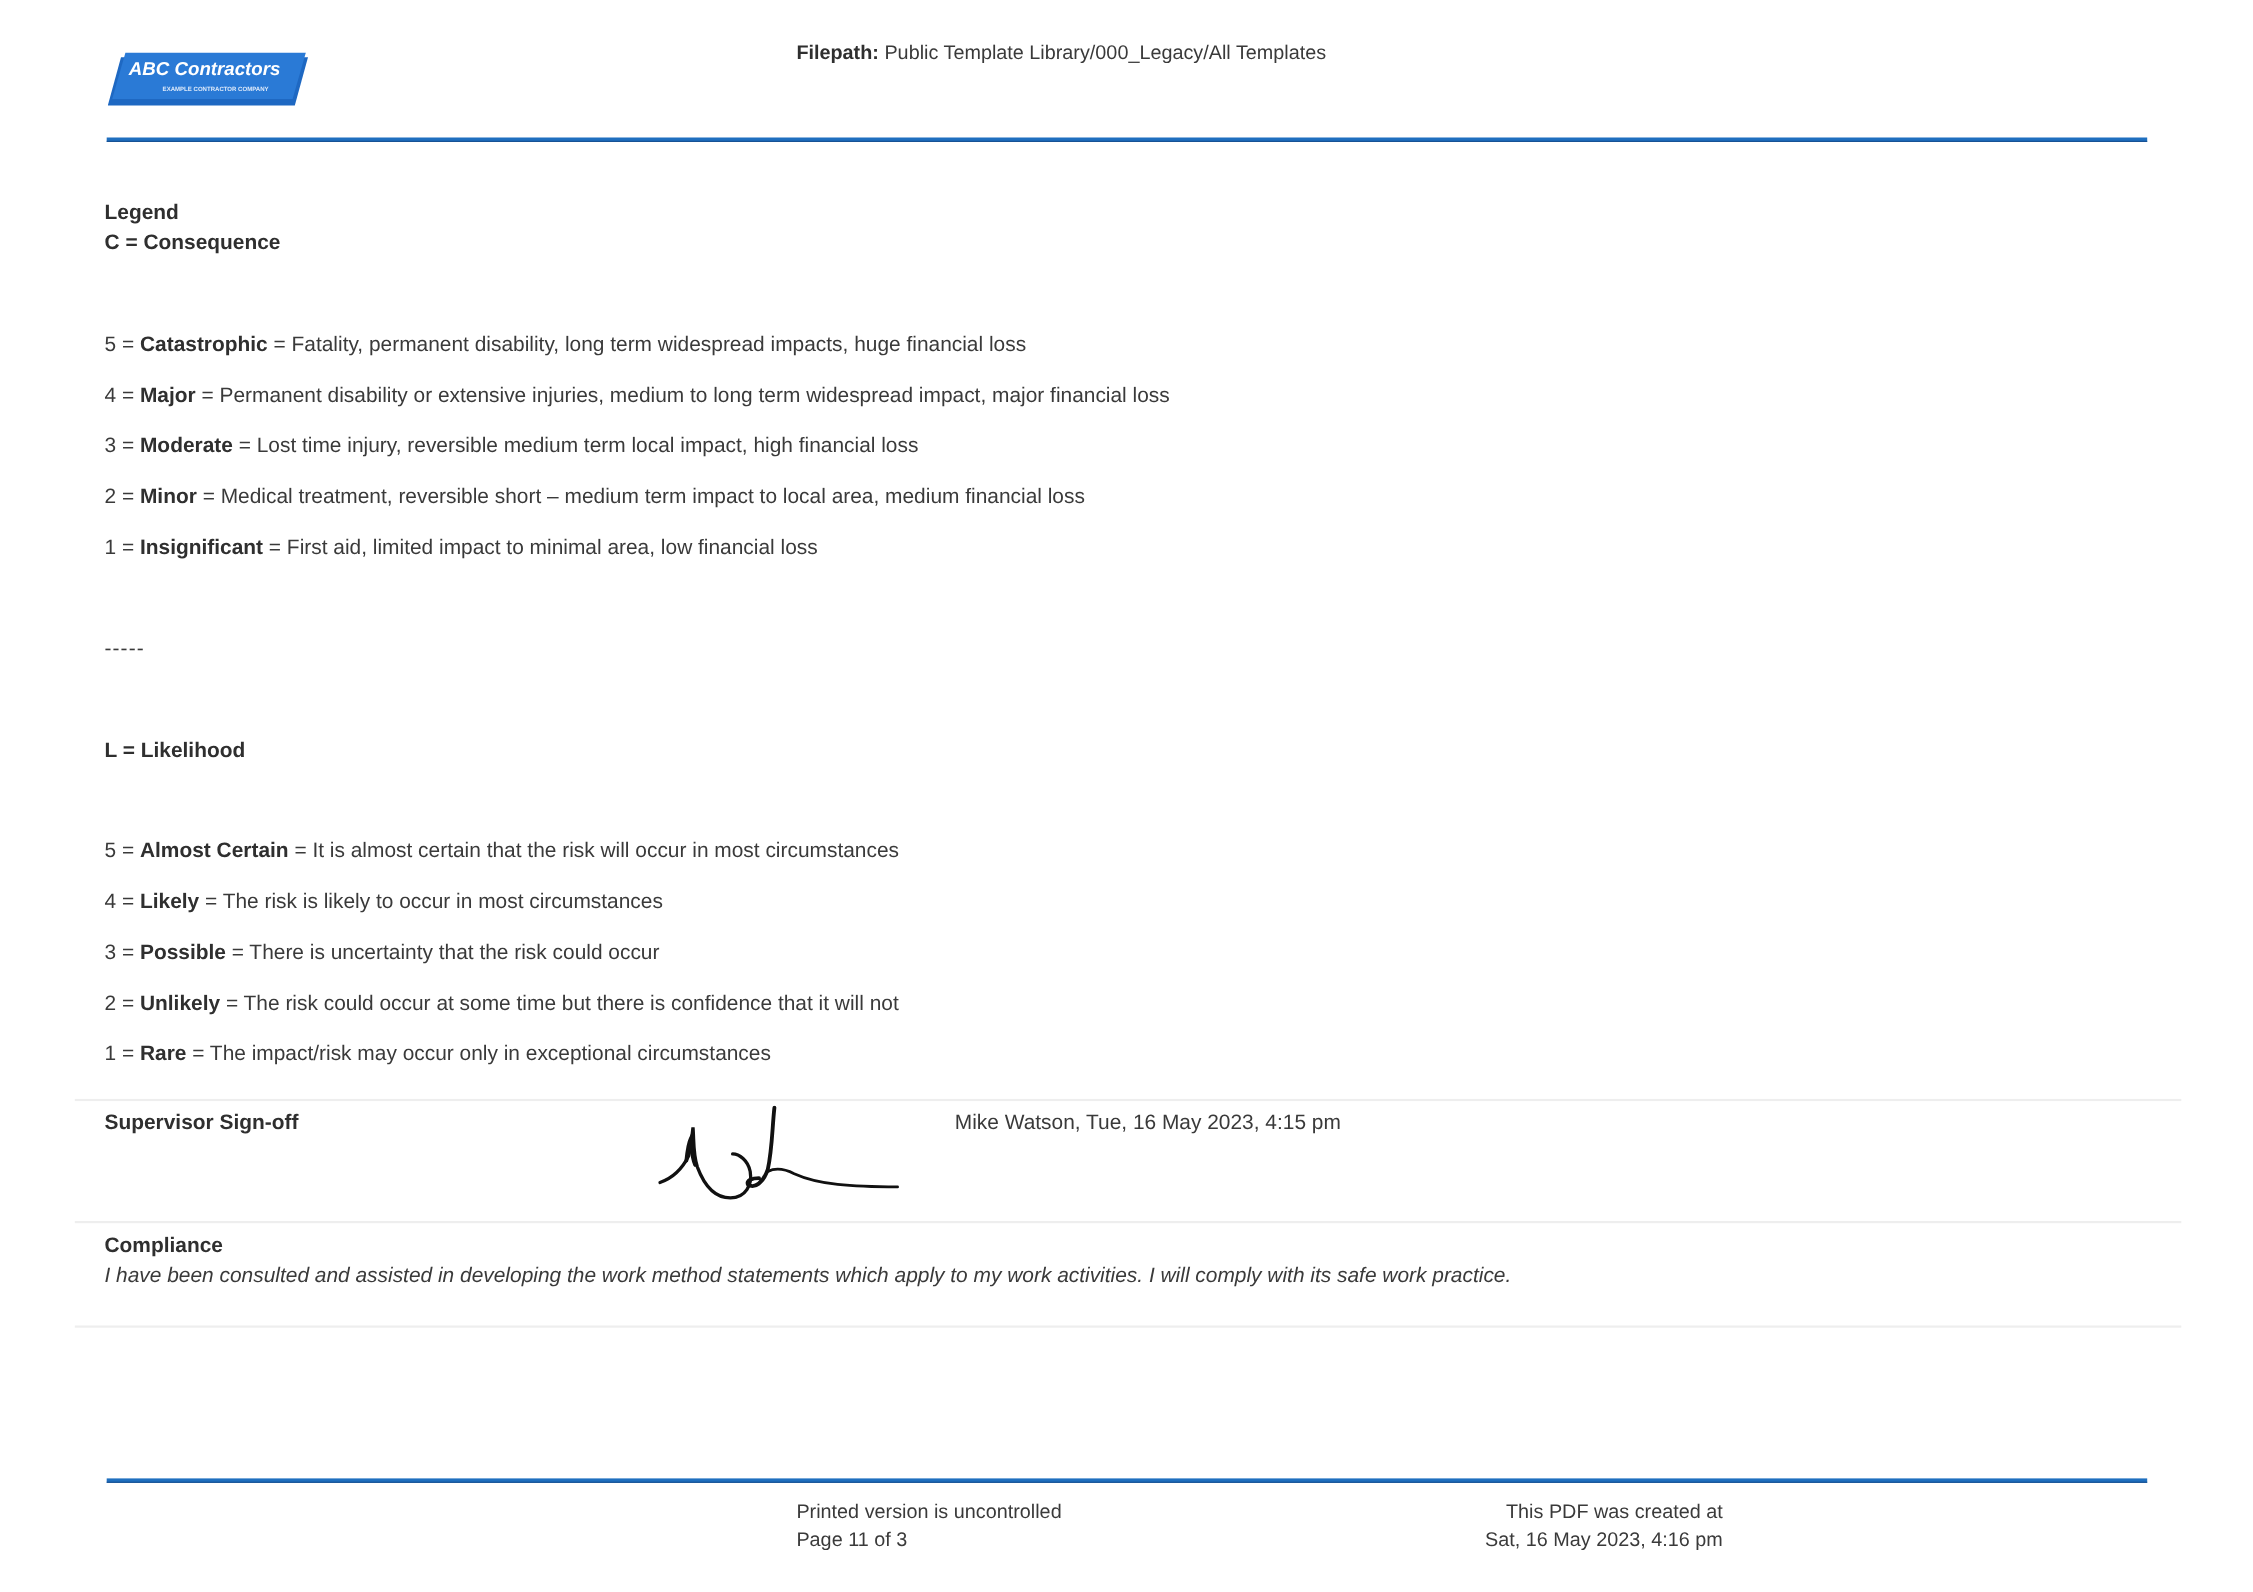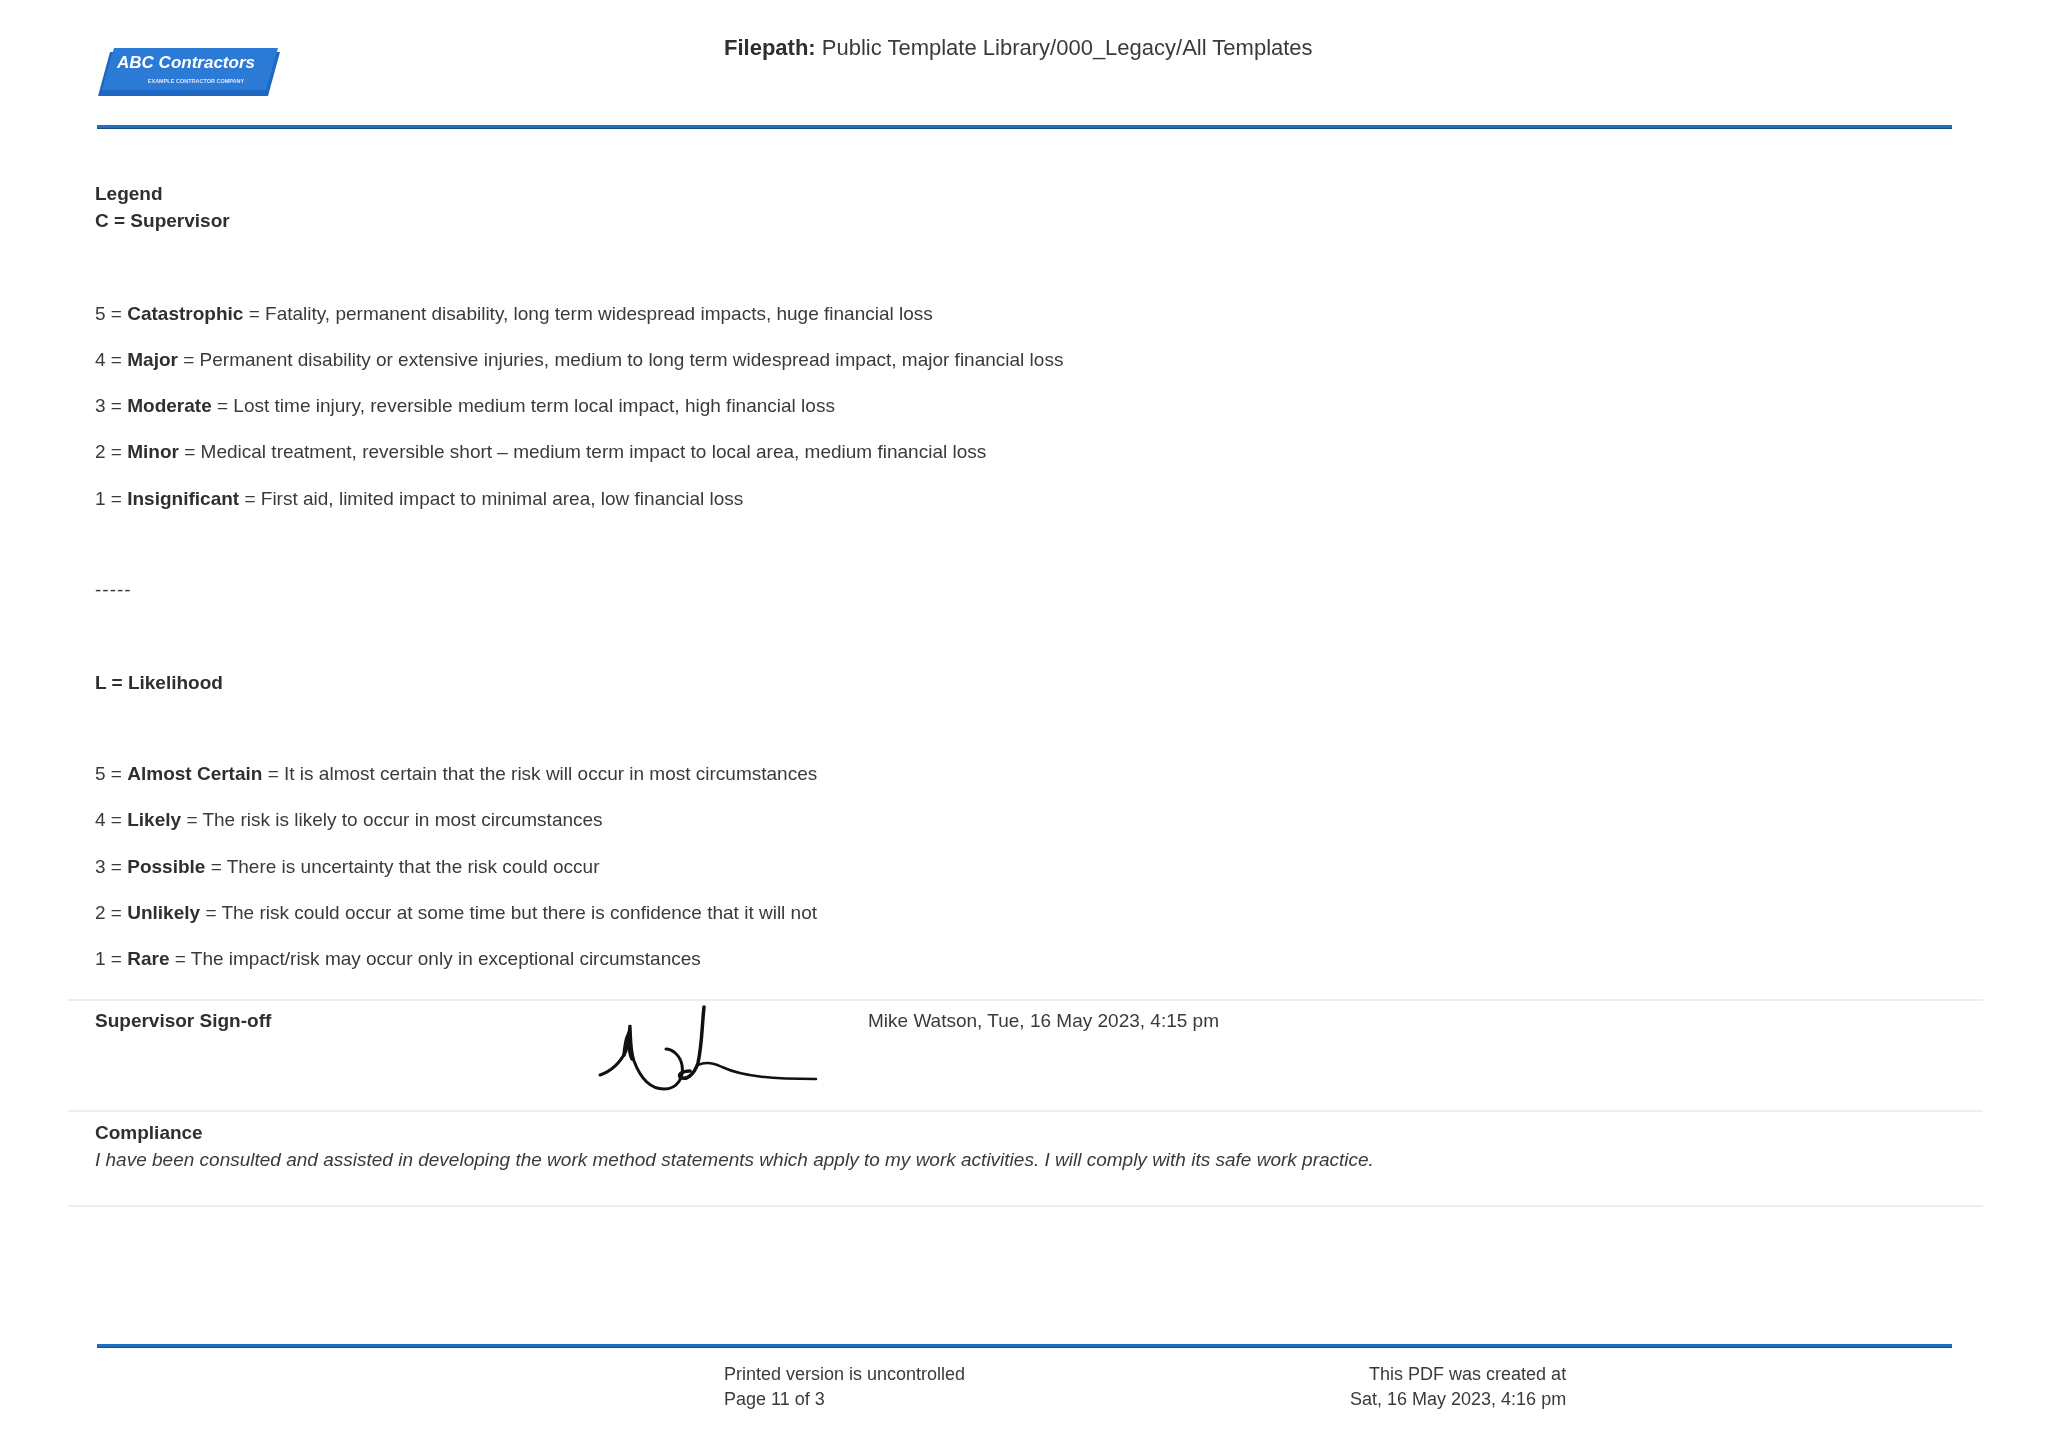--- a/index.html
+++ b/index.html
@@ -2,21 +2,21 @@
 <html><head>
   <meta charset="utf-8">
   <style>
     * { box-sizing: border-box; margin: 0; padding: 0; }
     html, body { width: 2048px; height: 1447px; background: #ffffff; overflow: hidden; }
     body { font-family: "Liberation Sans", sans-serif; color: #3a3a3a; position: relative; }
 
     .header { position: absolute; left: 0; top: 0; width: 1808px; height: 130px; }
     .logo { position: absolute; left: 98px; top: 46px; width: 182px; height: 54px; }
     .logo svg { display: block; }
-    .filepath { position: absolute; left: 724px; top: 36px; font-size: 22px; line-height: 24px; }
+    .filepath { position: absolute; left: 724px; top: 36px; font-size: 18px; line-height: 24px; }
     .meta { position: absolute; left: 1350px; top: 36px; font-size: 18px; line-height: 26px; }
     .meta div { white-space: nowrap; }
     b, .b { font-weight: bold; color: #2f2f2f; }
     .rule-top { position: absolute; left: 97px; top: 125px; width: 1855px; height: 4px; background: #1f6fbf; border-bottom: 1px solid #144e8f; }
 
     .content { position: absolute; left: 95px; top: 178px; width: 1860px; font-size: 19px; line-height: 24px; }
     .legend-title { position: absolute; top: 4px; font-weight: bold; color: #2f2f2f; }
     .cons-title { position: absolute; top: 31px; font-weight: bold; color: #2f2f2f; }
     .line { position: absolute; left: 0; white-space: nowrap; }
     .sep { position: absolute; top: 400px; letter-spacing: 1px; }
@@ -49,21 +49,21 @@
   <div class="filepath">
     <span class="b">Filepath:</span>
     <span>Public Template Library/000_Legacy/All Templates</span>
   </div>
 
   <div class="rule-top"></div>
 </div>
 
 <div class="content">
   <div class="legend-title">Legend</div>
-  <div class="cons-title">C = Supervisor</div>
+  <div class="cons-title">C = Consequence</div>
 
   <div class="line" style="top:124px"><span>5 = </span><b>Catastrophic</b><span> = Fatality, permanent disability, long term widespread impacts, huge financial loss</span></div>
   <div class="line" style="top:170px"><span>4 = </span><b>Major</b><span> = Permanent disability or extensive injuries, medium to long term widespread impact, major financial loss</span></div>
   <div class="line" style="top:216px"><span>3 = </span><b>Moderate</b><span> = Lost time injury, reversible medium term local impact, high financial loss</span></div>
   <div class="line" style="top:262px"><span>2 = </span><b>Minor</b><span> = Medical treatment, reversible short – medium term impact to local area, medium financial loss</span></div>
   <div class="line" style="top:309px"><span>1 = </span><b>Insignificant</b><span> = First aid, limited impact to minimal area, low financial loss</span></div>
 
   <div class="sep">-----</div>
 
   <div class="lik-title">L = Likelihood</div>

